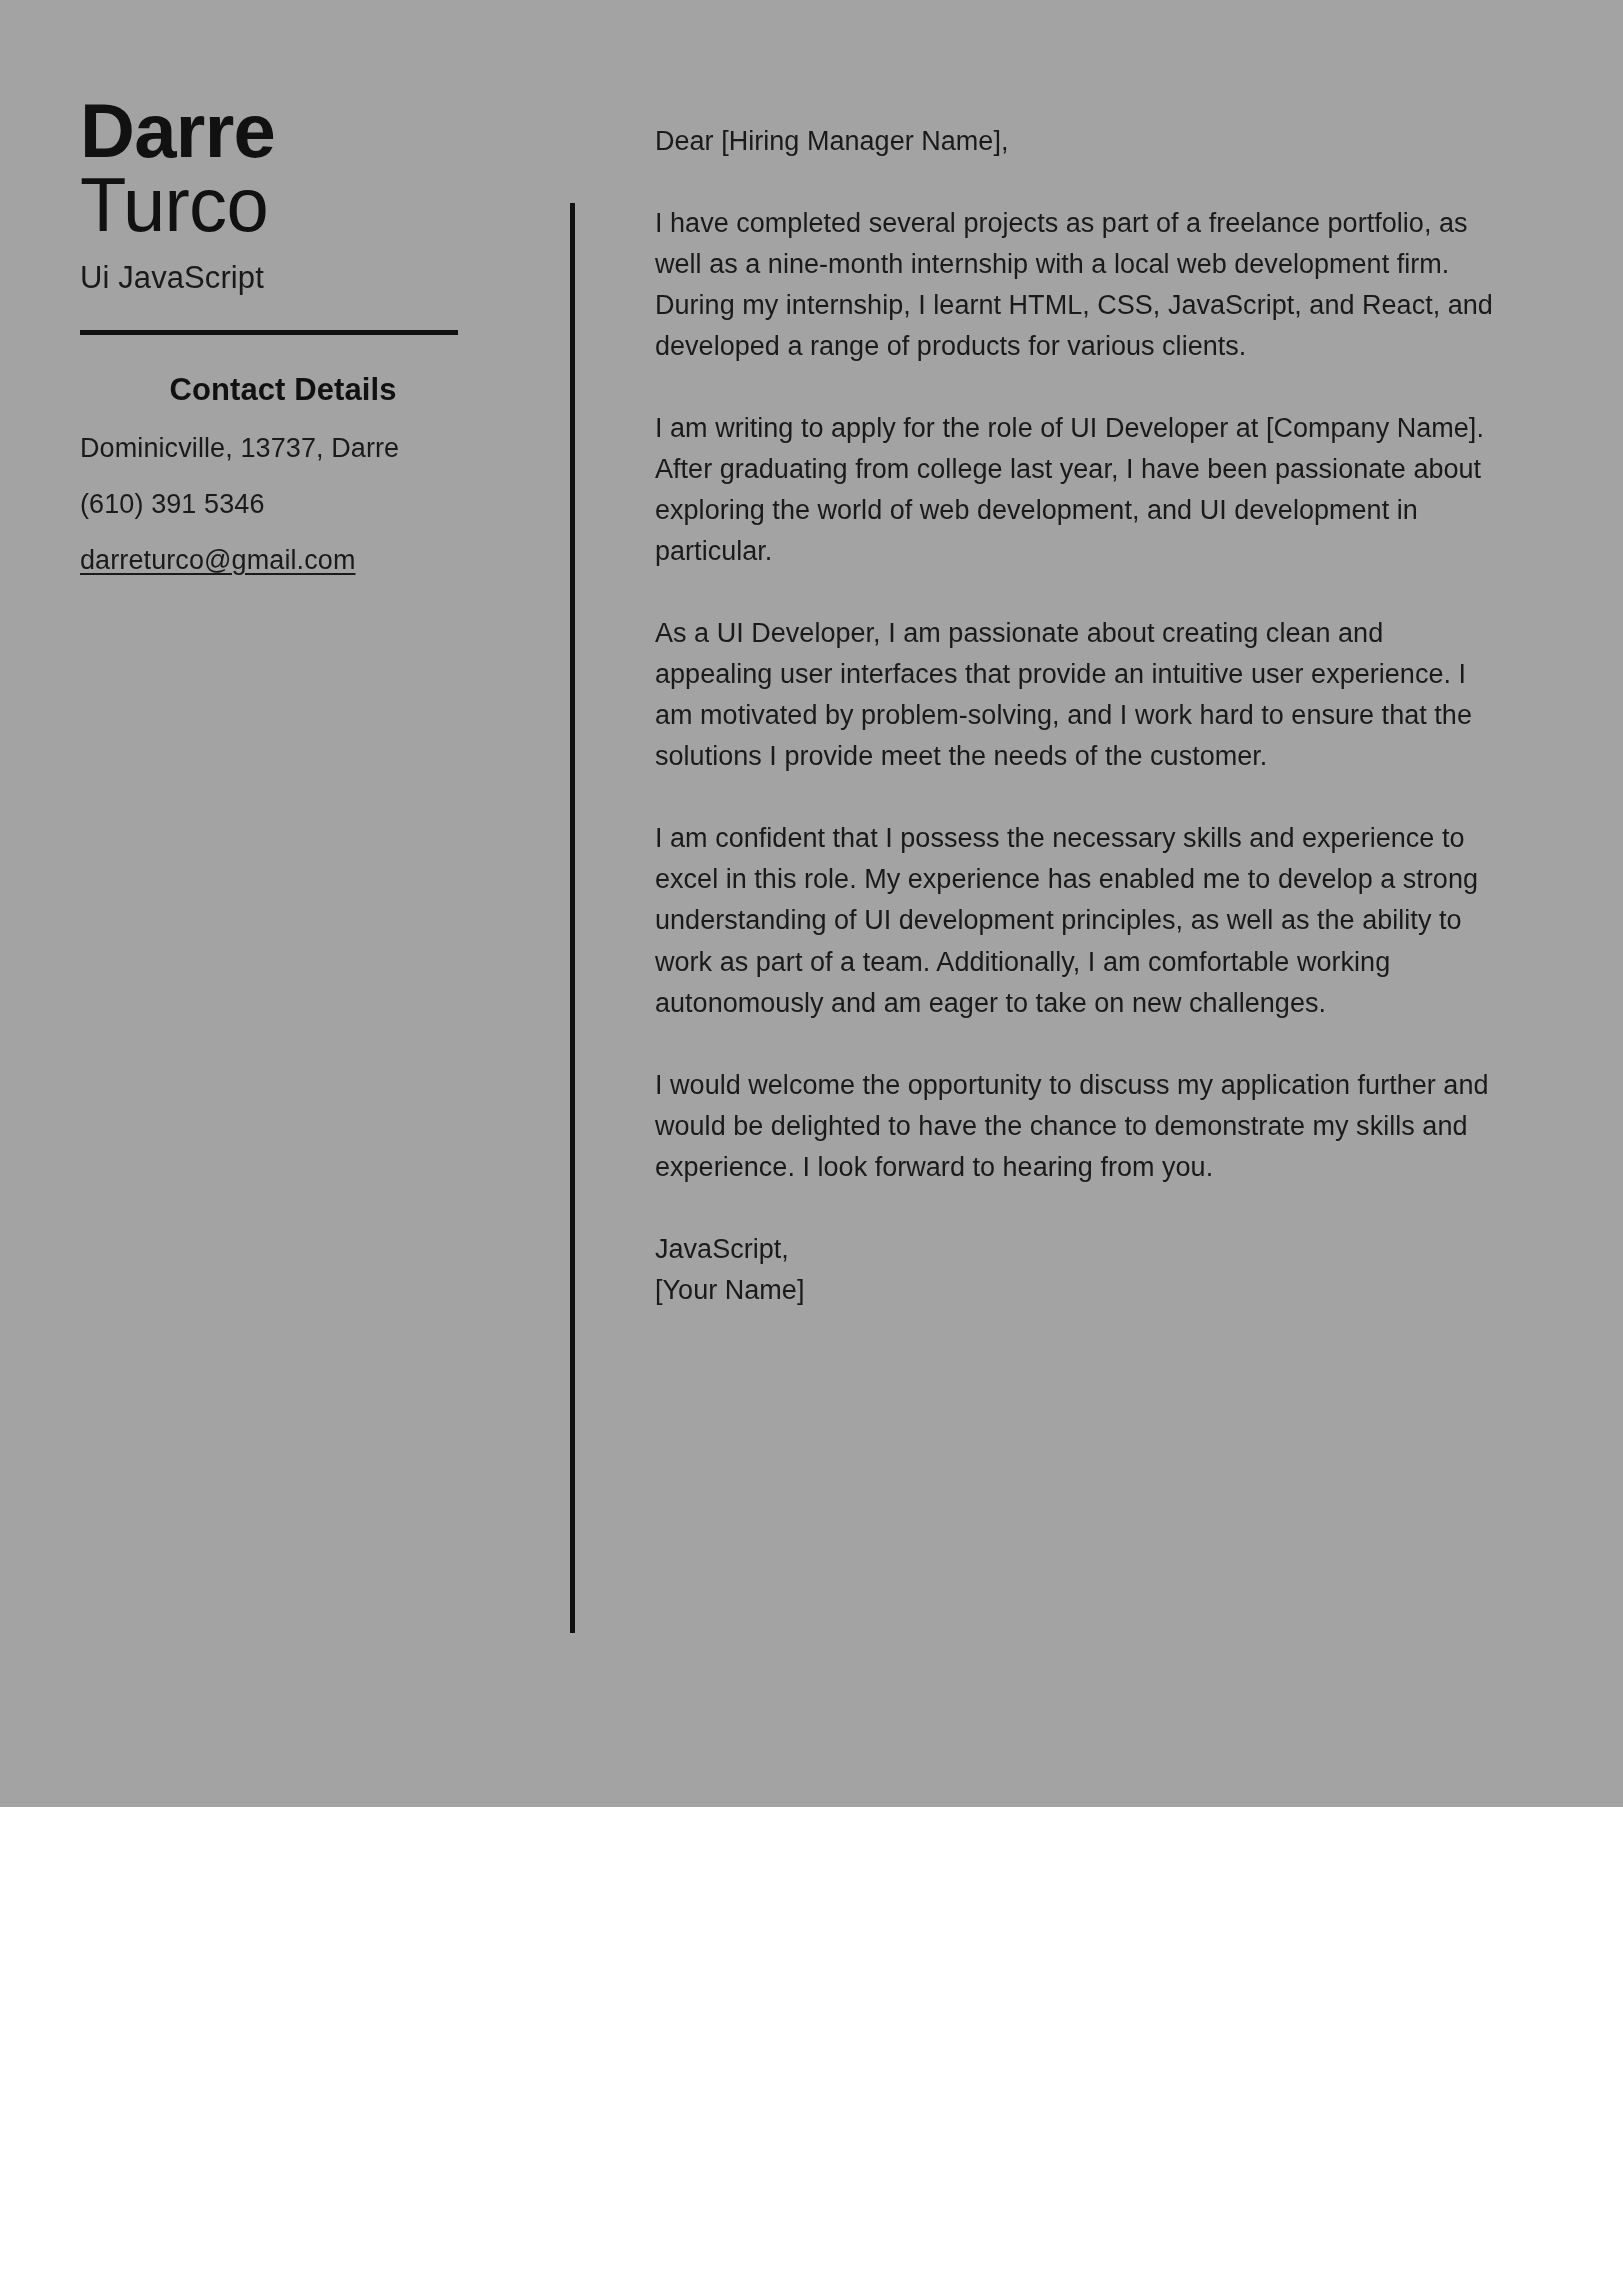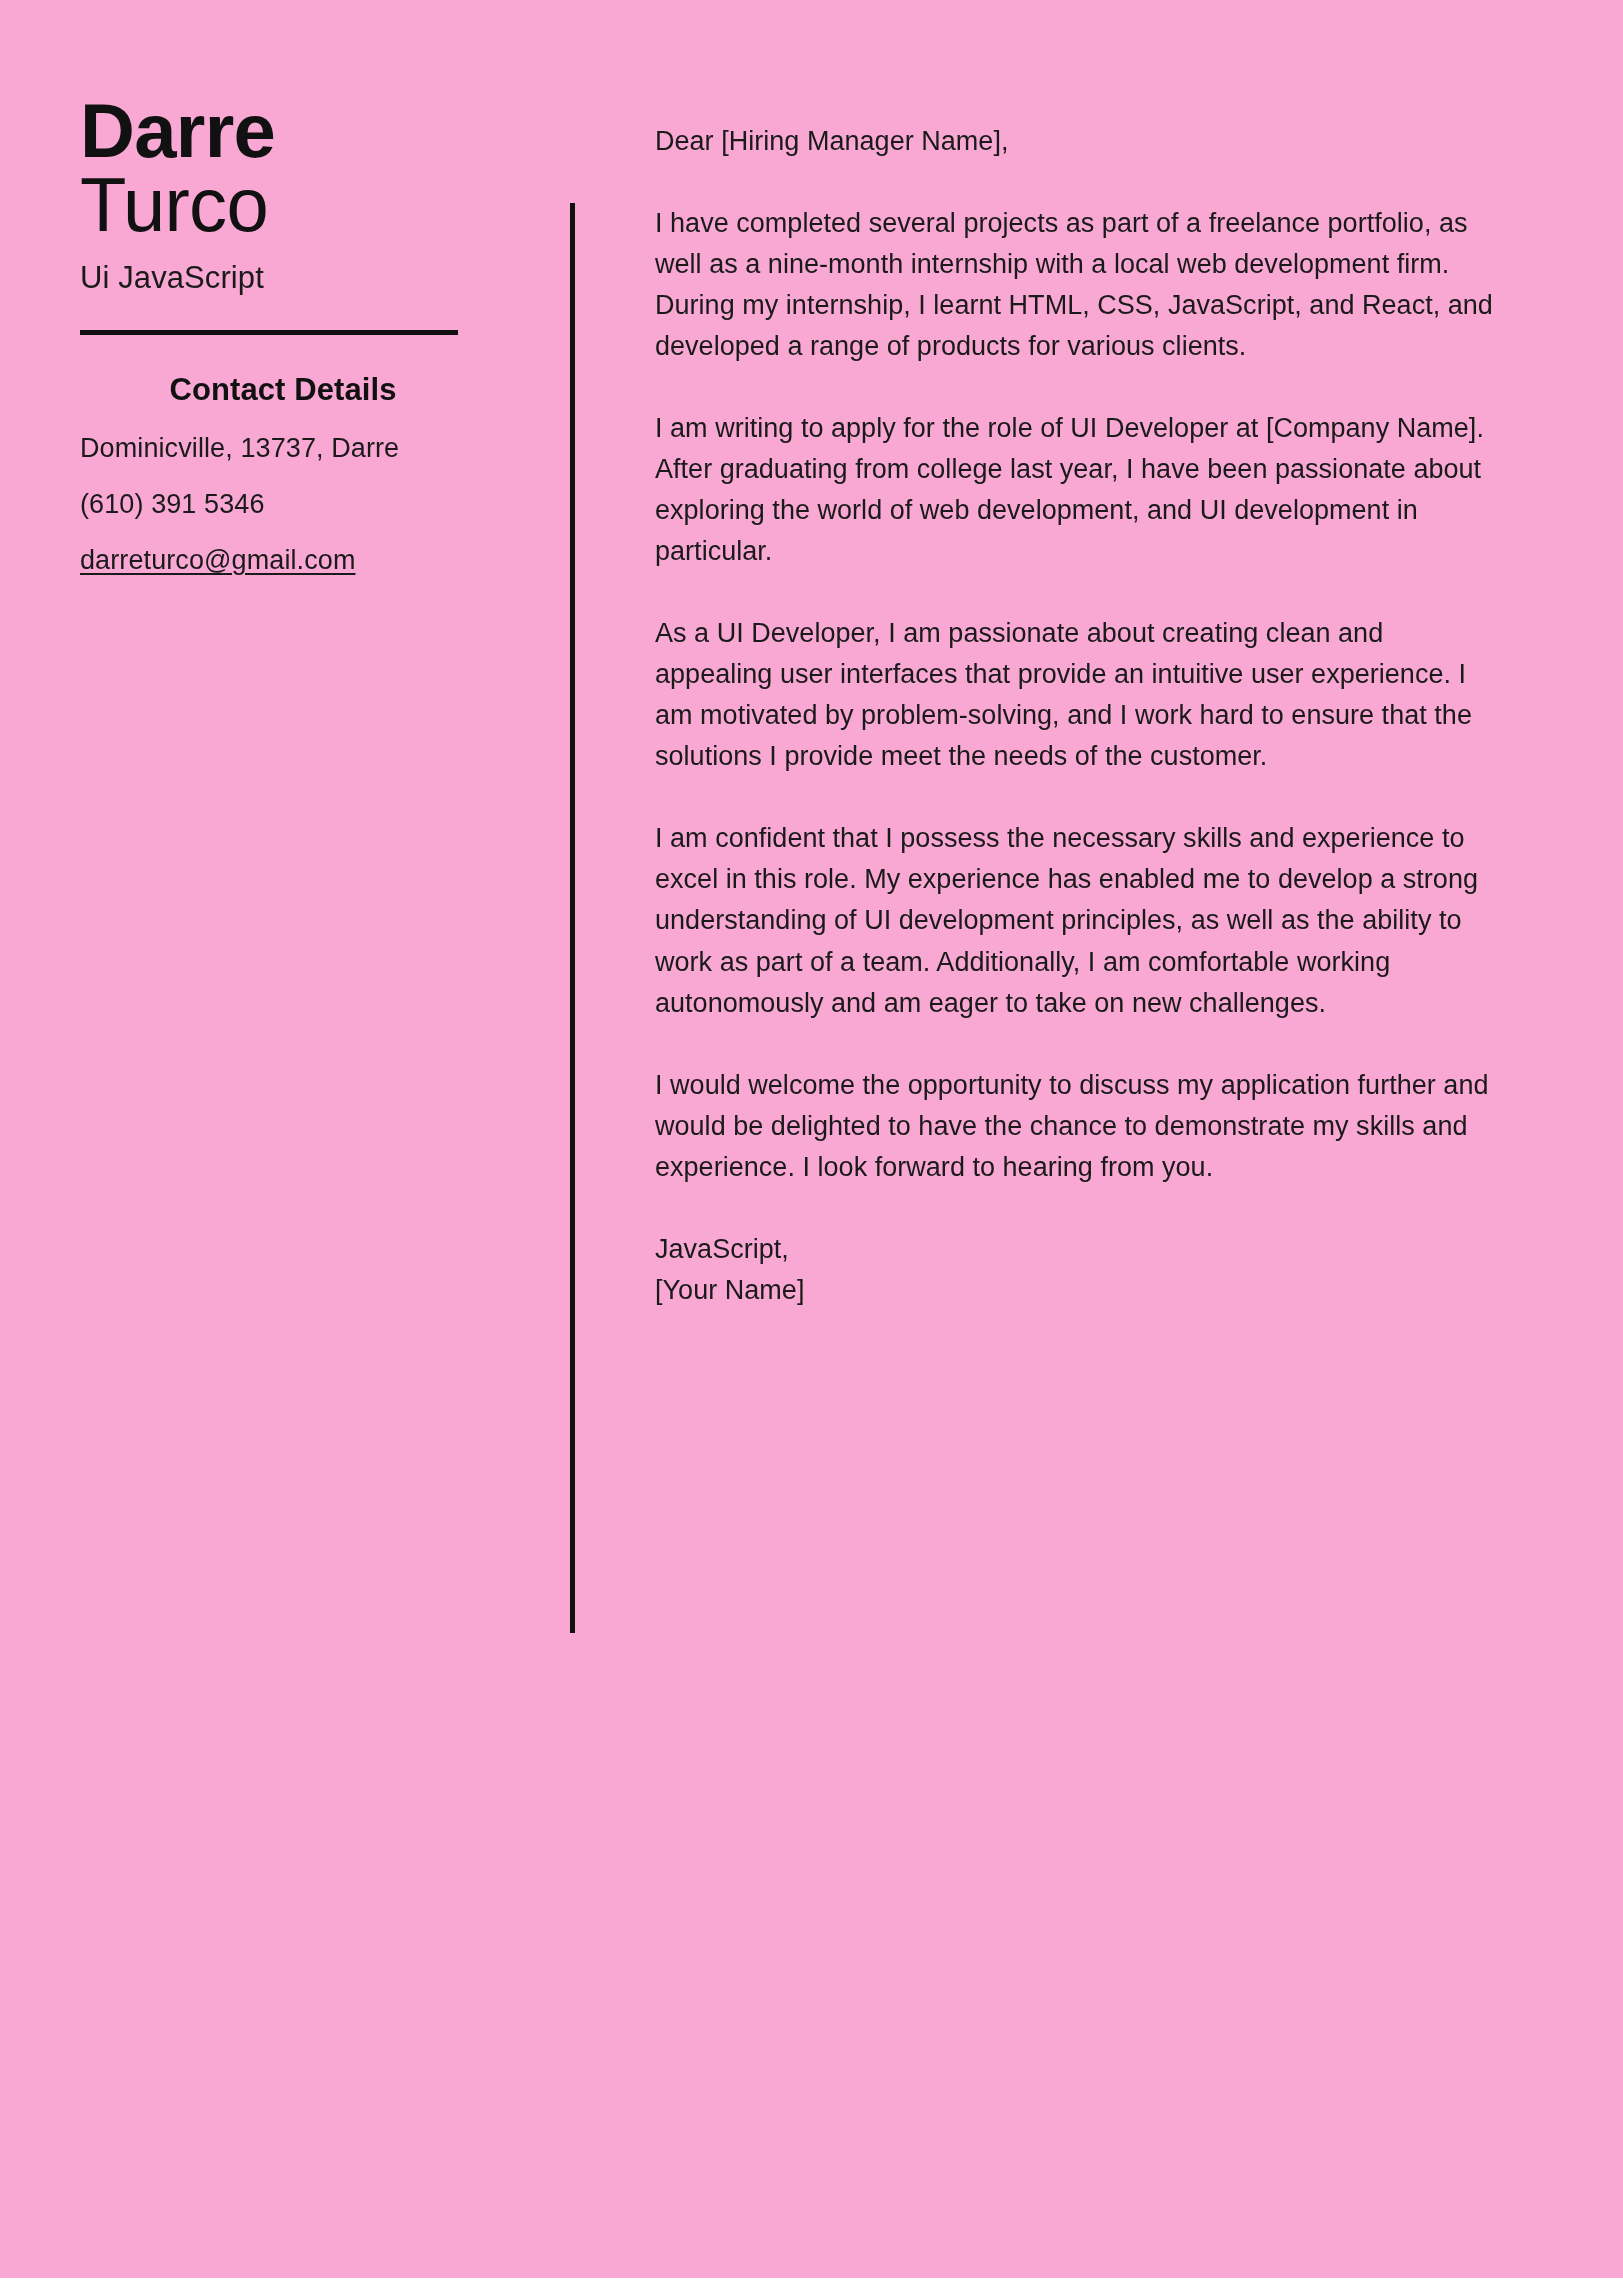--- a/index.html
+++ b/index.html
@@ -11,22 +11,22 @@
     width: 1623px;
     height: 2295px;
     font-family: "Liberation Sans", sans-serif;
     color: #1a1a1a;
     -webkit-font-smoothing: antialiased;
   }
 
   .page {
     position: relative;
     width: 1623px;
-    height: 2278px;
-    background: #f9a8d4;
+    height: 1807px;
+    background: #a3a3a3;
     overflow: hidden;
   }
 
   
   .sidebar {
     position: absolute;
     left: 80px;
     top: 92px;
     width: 406px;
   }

